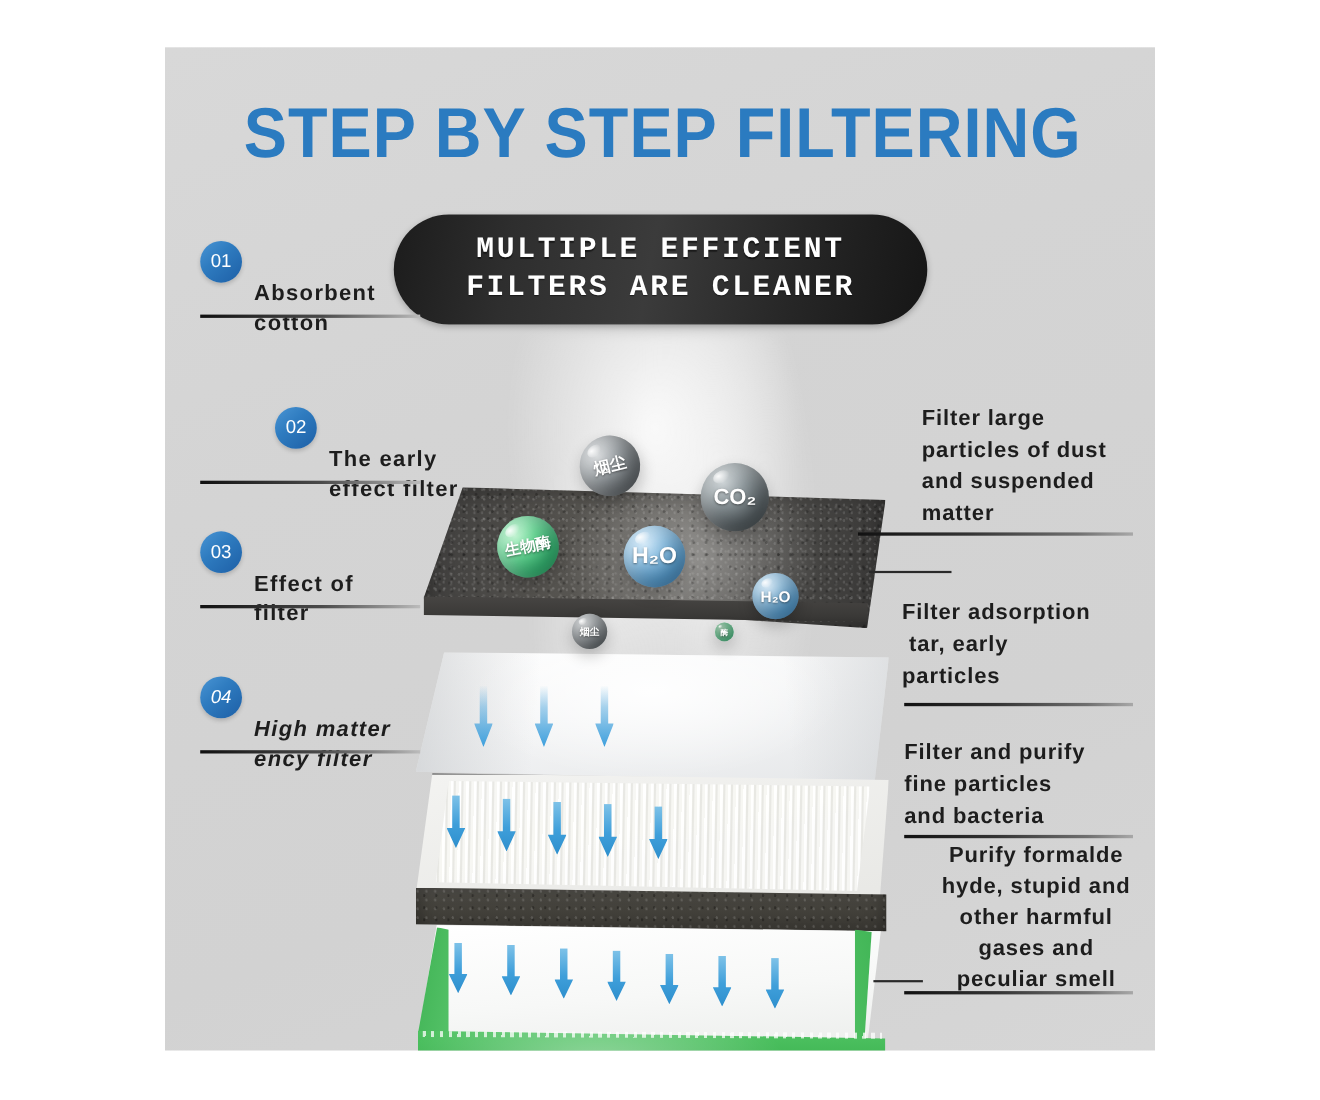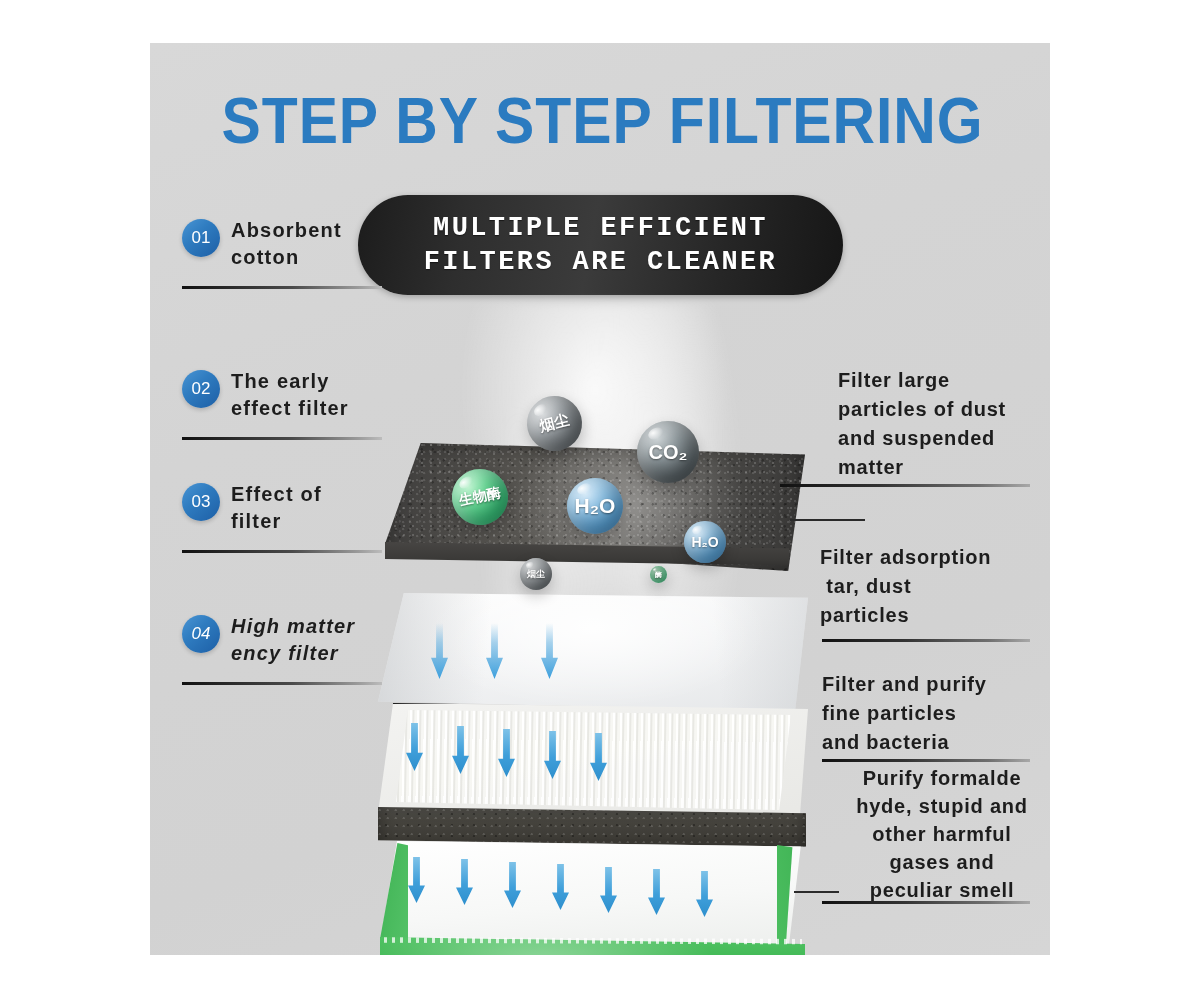--- a/index.html
+++ b/index.html
@@ -275,20 +275,21 @@
     display: flex; align-items: center; justify-content: center;
     margin-top: 2px;
     box-shadow: 0 2px 4px rgba(0,0,0,.18);
   }
   .ltext {
     color: #1d1d1d;
     font-weight: 700;
     font-size: 20px;
     line-height: 27px;
     letter-spacing: 1.2px;
+    margin-top: 37px;
   }
   .lrule {
     position: absolute;
     height: 3px;
     background: linear-gradient(90deg,#111111 0%,#4a4a4a 55%,#9a9a9a 88%,#bcbcbc 100%);
   }
 
   
   .rcap {
     position: absolute;
@@ -407,21 +408,21 @@
 
     <div class="lcap" style="left:32px; top:174px;">
       <div class="numdot">01</div>
       <div class="ltext">
         <div>Absorbent</div>
         <div>cotton</div>
       </div>
     </div>
     <div class="lrule" style="left:32px; top:243px; width:200px;"></div>
 
-    <div class="lcap" style="left:32px; top:325px;">
+    <div class="lcap" style="left:32px; top:325px;justify-content:flex-end;">
       <div class="numdot">02</div>
       <div class="ltext">
         <div>The early</div>
         <div>effect filter</div>
       </div>
     </div>
     <div class="lrule" style="left:32px; top:394px; width:200px;"></div>
 
     <div class="lcap" style="left:32px; top:438px;">
       <div class="numdot">03</div>
@@ -444,21 +445,21 @@
     <div class="rcap" style="left:688px; top:323px;">
       <div>Filter large</div>
       <div>particles of dust</div>
       <div>and suspended</div>
       <div>matter</div>
     </div>
     <div class="rrule" style="left:630px; top:441px; width:250px;"></div>
 
     <div class="rcap" style="left:670px; top:500px;">
       <div>Filter adsorption</div>
-      <div style="white-space:pre;"> tar, dust</div>
+      <div style="white-space:pre;"> tar, early</div>
       <div>particles</div>
     </div>
     <div class="rrule" style="left:672px; top:596px; width:208px;"></div>
 
     <div class="rcap" style="left:672px; top:627px;">
       <div>Filter and purify</div>
       <div>fine particles</div>
       <div>and bacteria</div>
     </div>
     <div class="rrule" style="left:672px; top:716px; width:208px;"></div>

